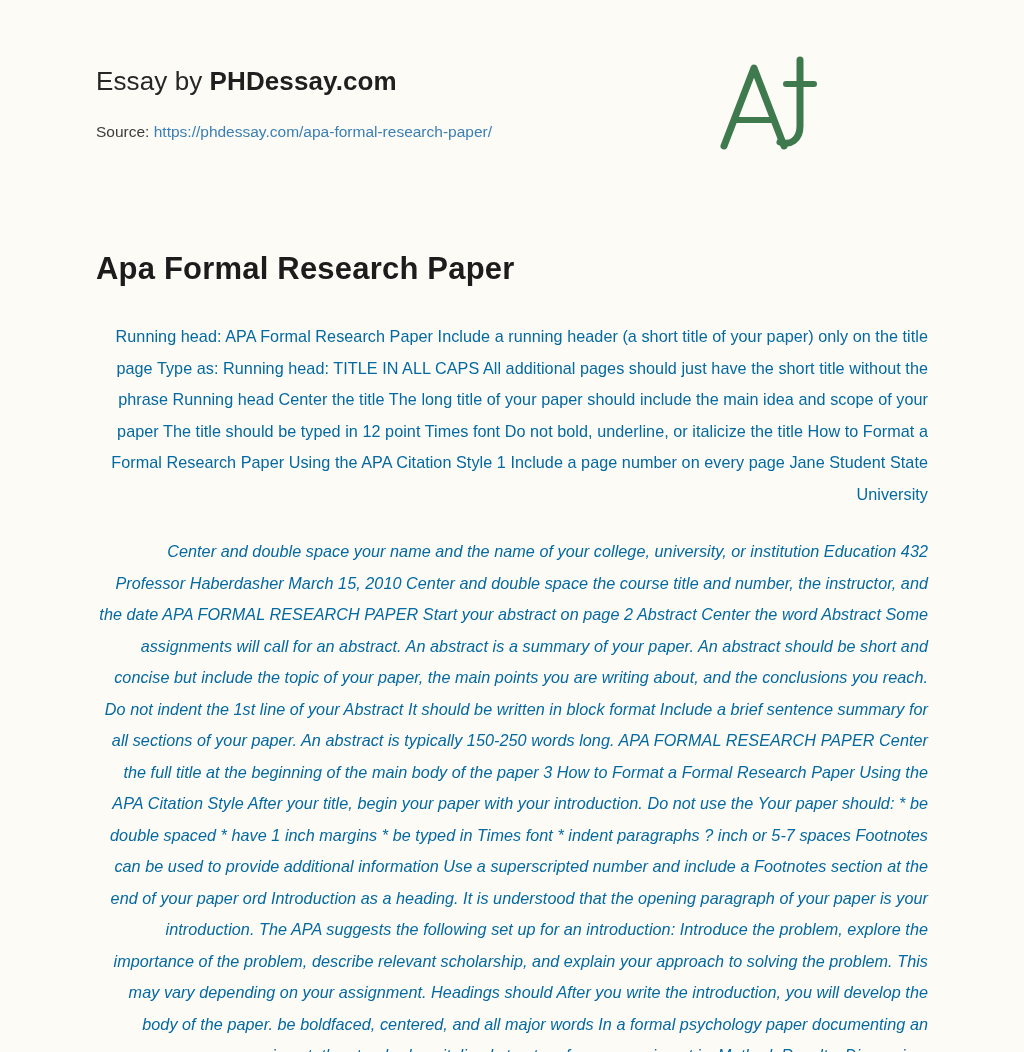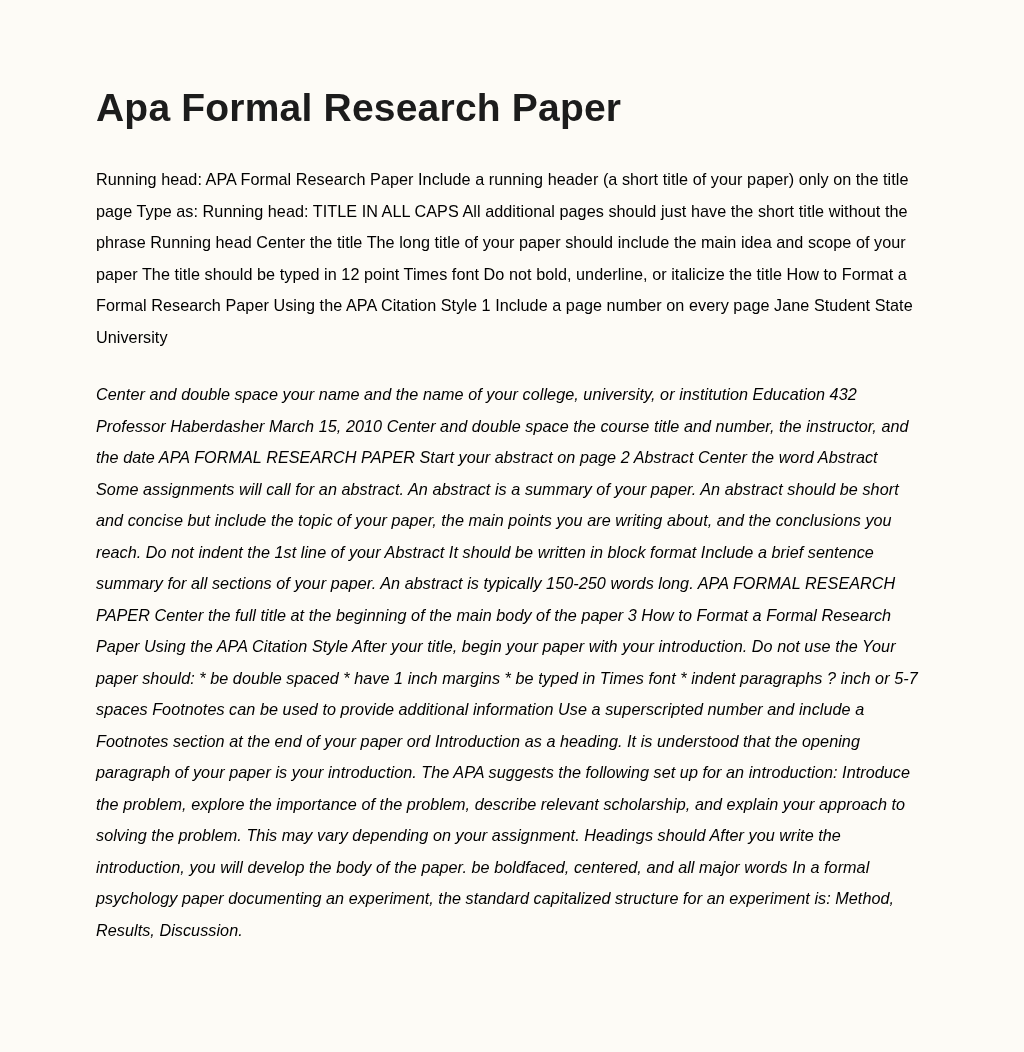--- a/index.html
+++ b/index.html
@@ -49,47 +49,61 @@
     text-decoration: none;
   }
   .logo {
     position: absolute;
     right: 104px;
     top: 54px;
     width: 110px;
     height: 100px;
   }
   .title {
-    margin-top: 86px;
-    font-size: 39px;
+    margin-top: 110px;
+    font-size: 31px;
     font-weight: 700;
     color: #1c1c1c;
     letter-spacing: 0.2px;
   }
   .body-copy {
     margin-top: 34px;
   }
   .body-copy p {
     font-size: 16.2px;
     line-height: 31.5px;
-    color: #000000;
-    margin: 0 8px 26px 0;
-    text-align: left;
+    color: #0369a1;
+    margin: 0 0 26px 0;
+    text-align: right;
     letter-spacing: 0.05px;
   }
   .body-copy p:last-child {
     margin-bottom: 0;
     font-style: italic;
   }
 </style>
 </head>
 <body>
 
 <div class="page">
 
+  <div class="header">
+    <div class="brand-line"><span>Essay by </span><span class="brand-strong">PHDessay.com</span></div>
+
+    <div class="source-line"><span class="source-label">Source: </span><a class="source-url" href="#">https://phdessay.com/apa-formal-research-paper/</a></div>
+
+    <div class="logo">
+      <svg viewBox="0 0 110 100" width="110" height="100" aria-hidden="true">
+        <path d="M10 92 L40 14 L70 92" fill="none" stroke="#3f7a4e" stroke-width="7" stroke-linecap="round" stroke-linejoin="round"></path>
+        <path d="M21 66 L60 66" fill="none" stroke="#3f7a4e" stroke-width="6" stroke-linecap="round"></path>
+        <path d="M86 6 L86 72 C86 86 76 92 66 88" fill="none" stroke="#3f7a4e" stroke-width="7" stroke-linecap="round"></path>
+        <path d="M72 30 L100 30" fill="none" stroke="#3f7a4e" stroke-width="6" stroke-linecap="round"></path>
+      </svg>
+    </div>
+  </div>
 
   <h1 class="title">Apa Formal Research Paper</h1>
 
   <div class="body-copy">
     <p>Running head: APA Formal Research Paper Include a running header (a short title of your paper) only on the title page Type as: Running head: TITLE IN ALL CAPS All additional pages should just have the short title without the phrase Running head Center the title The long title of your paper should include the main idea and scope of your paper The title should be typed in 12 point Times font Do not bold, underline, or italicize the title How to Format a Formal Research Paper Using the APA Citation Style 1 Include a page number on every page Jane Student State University</p>
     <p>Center and double space your name and the name of your college, university, or institution Education 432 Professor Haberdasher March 15, 2010 Center and double space the course title and number, the instructor, and the date APA FORMAL RESEARCH PAPER Start your abstract on page 2 Abstract Center the word Abstract Some assignments will call for an abstract. An abstract is a summary of your paper. An abstract should be short and concise but include the topic of your paper, the main points you are writing about, and the conclusions you reach. Do not indent the 1st line of your Abstract It should be written in block format Include a brief sentence summary for all sections of your paper. An abstract is typically 150-250 words long. APA FORMAL RESEARCH PAPER Center the full title at the beginning of the main body of the paper 3 How to Format a Formal Research Paper Using the APA Citation Style After your title, begin your paper with your introduction. Do not use the Your paper should: * be double spaced * have 1 inch margins * be typed in Times font * indent paragraphs ? inch or 5-7 spaces Footnotes can be used to provide additional information Use a superscripted number and include a Footnotes section at the end of your paper ord Introduction as a heading. It is understood that the opening paragraph of your paper is your introduction. The APA suggests the following set up for an introduction: Introduce the problem, explore the importance of the problem, describe relevant scholarship, and explain your approach to solving the problem. This may vary depending on your assignment. Headings should After you write the introduction, you will develop the body of the paper. be boldfaced, centered, and all major words In a formal psychology paper documenting an experiment, the standard capitalized structure for an experiment is: Method, Results, Discussion.</p>
 
   </div>
 
 </div>

